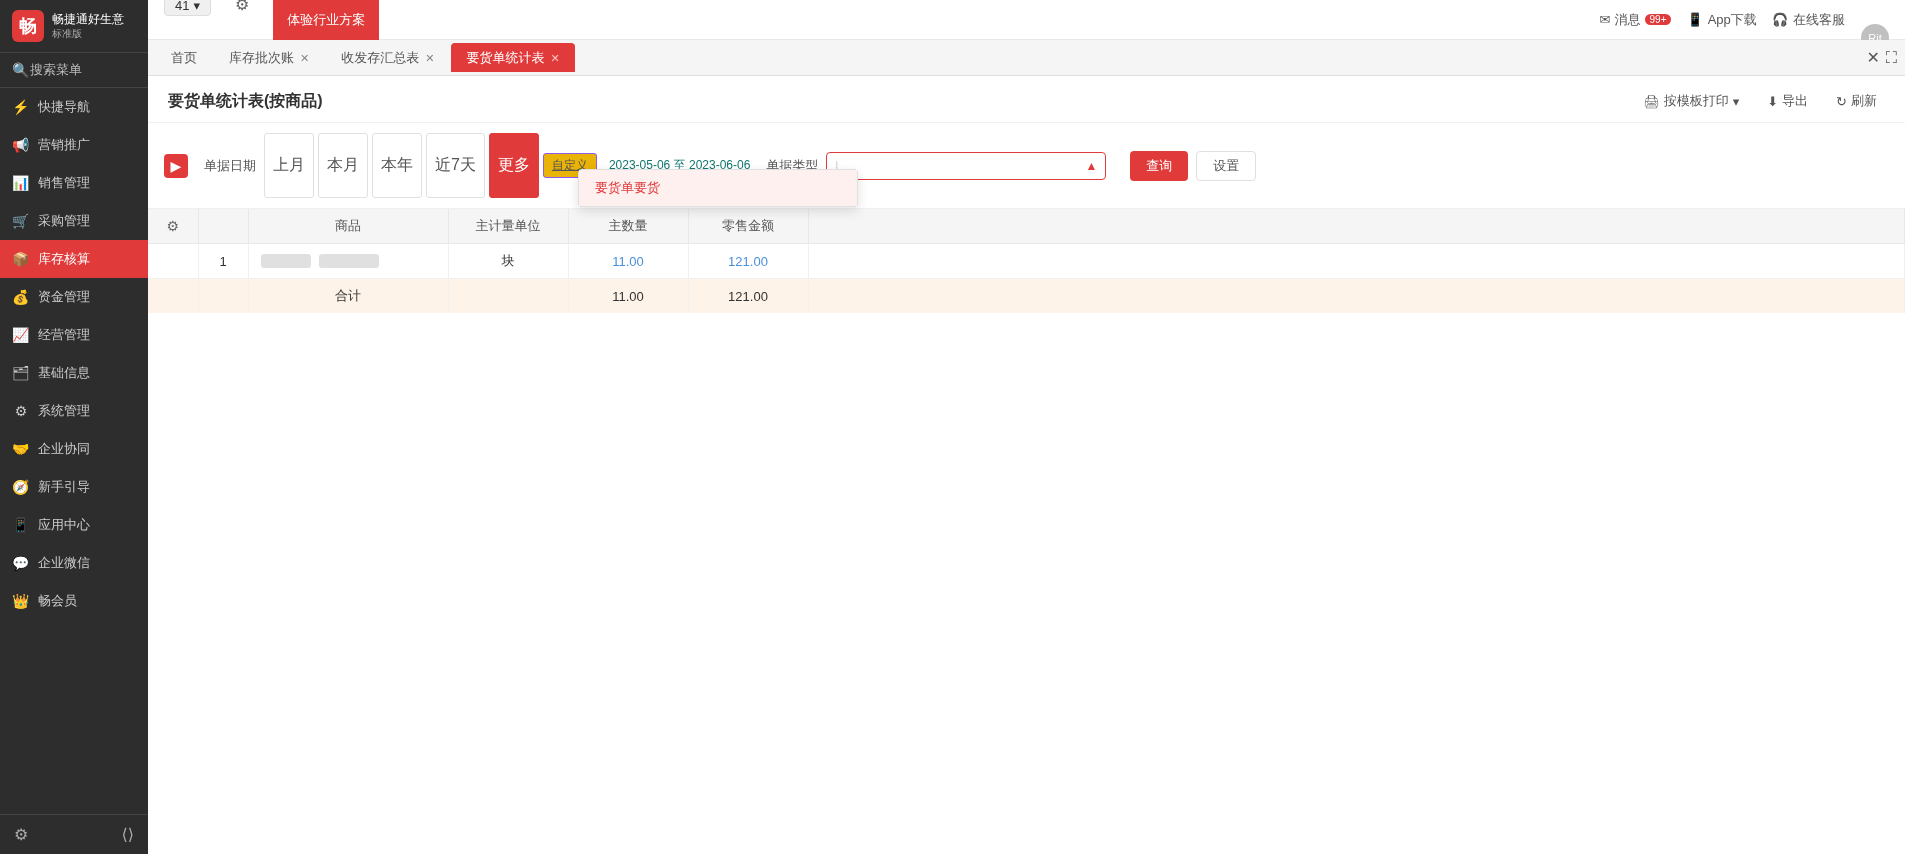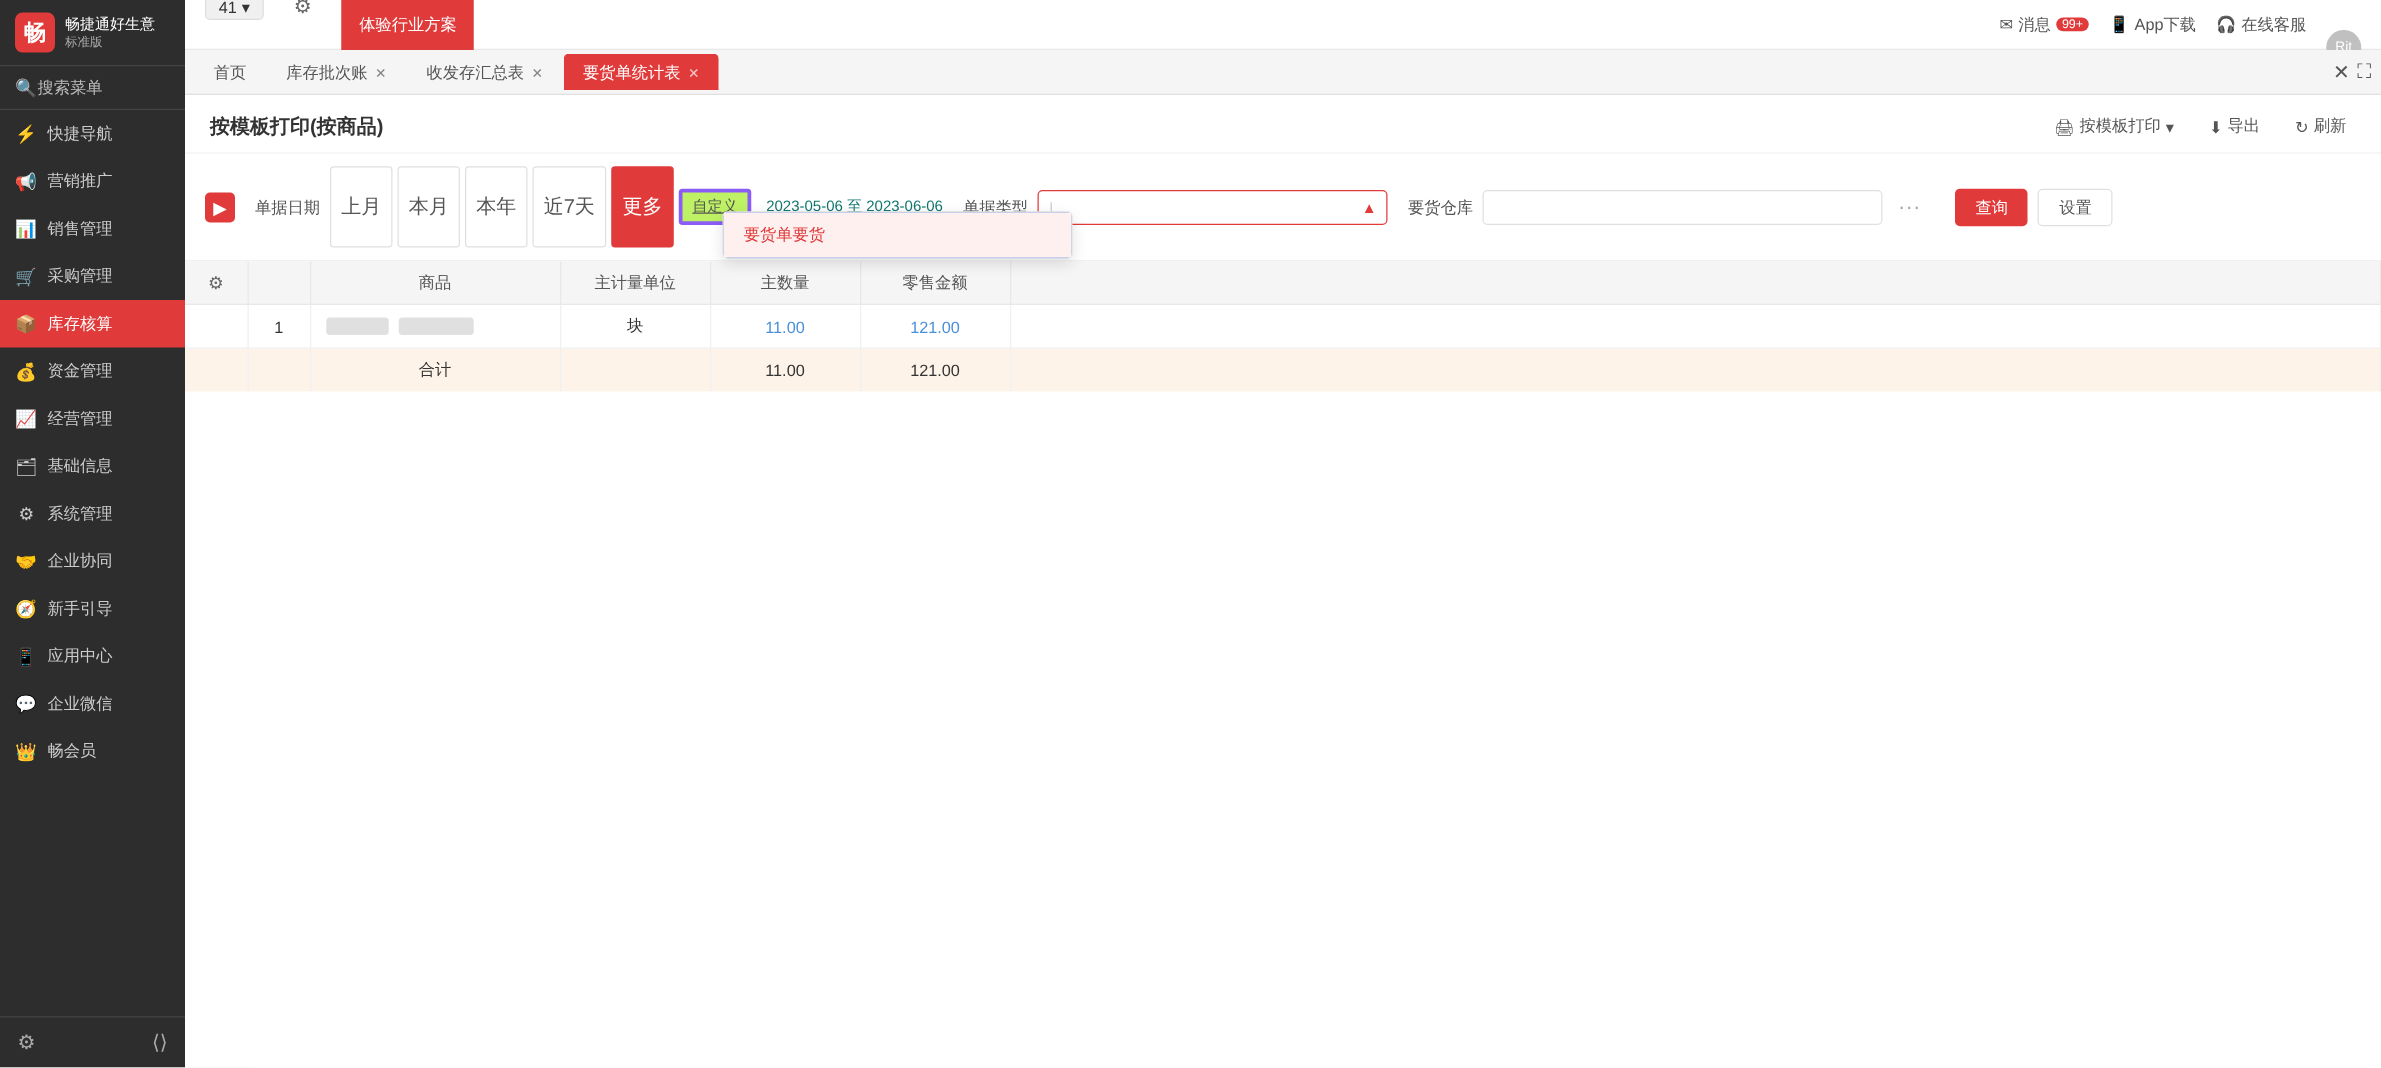--- a/index.html
+++ b/index.html
@@ -272,21 +272,21 @@
       font-size: 16px;
       color: #555;
       cursor: pointer;
     }
     .filter-date-btn.active-more {
       background: #e03a3a;
       color: #fff;
       border-color: #e03a3a;
     }
     .filter-date-range { font-size: 12px; color: #0f766e; margin-left: 4px; }
-    .filter-custom { padding: 3px 8px; border: 3px solid #8b5cf6; border-radius: 3px; background: #bef264; font-size: 12px; color: #555; cursor: pointer; text-decoration: underline; }
+    .filter-custom { padding: 3px 8px; border: 1px solid #8b5cf6; border-radius: 3px; background: #eab308; font-size: 12px; color: #555; cursor: pointer; text-decoration: underline; }
 
     .filter-type-group {
       display: flex;
       align-items: center;
       gap: 8px;
     }
     .filter-type-select {
       width: 280px;
       height: 28px;
       border: 1px solid #e03a3a;
@@ -554,21 +554,21 @@
     </div>
     <div class="tabbar-right">
       <span>✕</span>
       <span>⛶</span>
     </div>
   </div>
 
   <div class="page">
 
     <div class="page-header">
-      <h2 class="page-title">按模板打印(按商品)</h2>
+      <h2 class="page-title">要货单统计表(按商品)</h2>
       <div class="page-actions">
         <button class="page-action-btn">
           <span>🖨</span>
           <span>按模板打印</span>
           <span>▾</span>
         </button>
         <button class="page-action-btn">
           <span>⬇</span>
           <span>导出</span>
         </button>
@@ -596,25 +596,20 @@
       </div>
 
       <div class="filter-type-group">
         <span class="filter-label">单据类型</span>
         <div class="filter-type-select">
           <span style="color:#ccc;font-size:12px;">|</span>
           <span class="filter-type-select-arrow">▲</span>
         </div>
       </div>
 
-      <div class="filter-warehouse-group">
-        <span class="filter-label">要货仓库</span>
-        <input class="filter-warehouse-input" style="">
-        <span class="filter-more-btn">···</span>
-      </div>
 
       <div class="filter-actions">
         <button class="btn-query">查询</button>
         <button class="btn-setting">设置</button>
       </div>
 
       <div class="dropdown-overlay">
         <div class="dropdown-item selected">要货单要货</div>
       </div>
     </div>

